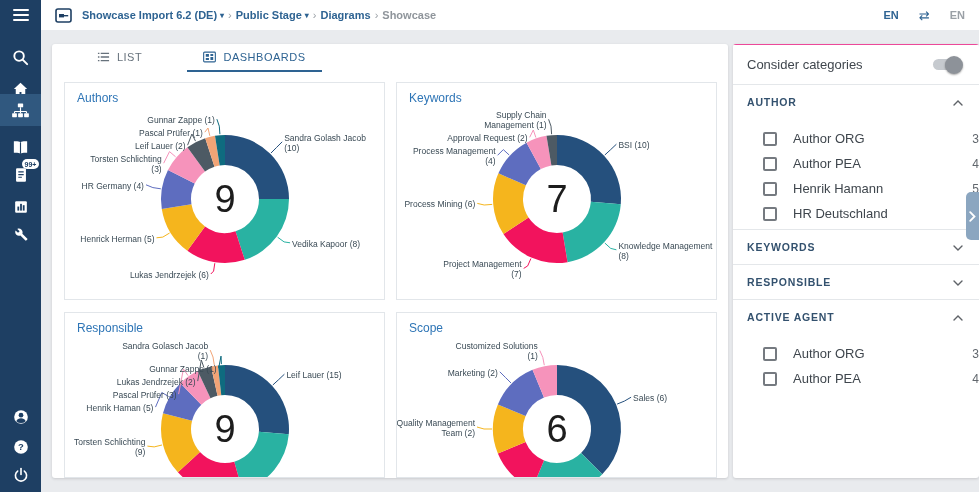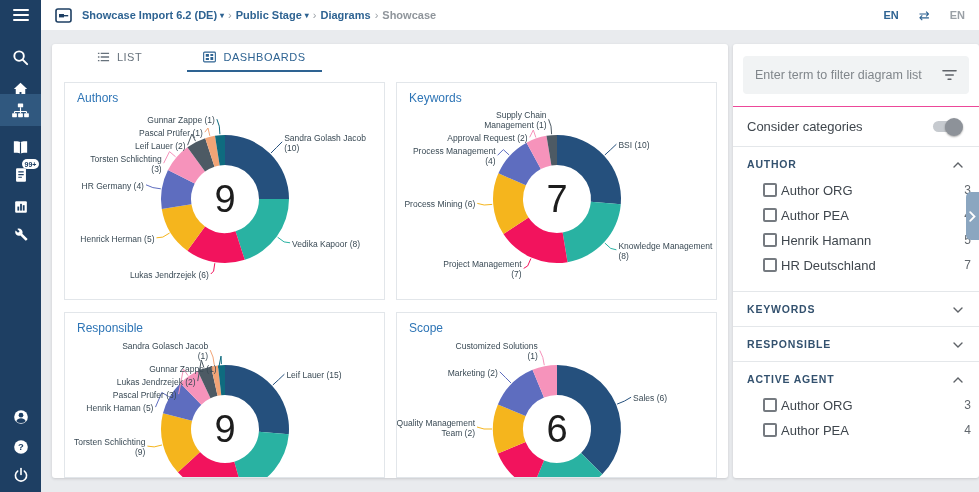--- a/index.html
+++ b/index.html
@@ -50,21 +50,21 @@
   .searchbox{margin:12px 10px;background:#f1f3f4;border-radius:4px;height:38px;display:flex;align-items:center;padding:0 12px;gap:8px}
   .searchbox input{flex:1;border:none;background:transparent;outline:none;font-size:12.5px;color:#3c4043;font-family:inherit;min-width:0}
   .searchbox input::placeholder{color:#80868b}
   .funnel{display:flex;align-items:center;cursor:pointer}
   .toggle-row{display:flex;align-items:center;justify-content:space-between;padding:12px 16px 12px 14px;border-top:1px solid #ec4899;font-size:13px;color:#3f464d}
   .toggle{width:28px;height:11px;background:#c6cacf;border-radius:6px;position:relative;cursor:pointer;margin-right:2px}
   .toggle .knob{position:absolute;right:-2px;top:-3.5px;width:18px;height:18px;border-radius:50%;background:#8d9299;box-shadow:0 1px 2px rgba(0,0,0,.35)}
   .section{border-top:1px solid #e4e7ea}
   .section-header{display:flex;justify-content:space-between;align-items:center;padding:11px 16px 11px 14px;font-size:10.5px;font-weight:700;letter-spacing:.8px;color:#33516e;cursor:pointer}
   .section-items{padding:2px 0 8px}
-  .filter-item{display:flex;align-items:flex-start;height:25px;padding:0 8px 0 30px;gap:4px}
+  .filter-item{display:flex;align-items:flex-end;height:25px;padding:0 0 0 30px;gap:16px}
   .checkbox{width:14px;height:14px;border:2px solid #757a80;border-radius:2px;flex:none;cursor:pointer;background:#fff}
   .filter-label{flex:1;font-size:13px;color:#3f464d}
   .filter-count{font-size:12px;color:#61676d}
 
   
   .expand-handle{position:absolute;right:0;top:192px;width:13px;height:48px;background:#8ba6c0;border-radius:5px 0 0 5px;display:flex;align-items:center;justify-content:center;cursor:pointer;z-index:6}
 </style>
 </head>
 <body>
 
@@ -315,28 +315,20 @@
           <text x="100.84567106744927" y="38.84567106744931" text-anchor="end" class="slice-label"><tspan x="100.84567106744927" dy="0">Marketing (2)</tspan></text>
           <polyline points="147.3,28.2 145.8,20.4 142.8,13.5" fill="none" stroke="#f693bb" stroke-width="1"></polyline>
           <text x="140.78295488274196" y="12.49874812854803" text-anchor="end" class="slice-label"><tspan x="140.78295488274196" dy="0">Customized Solutions</tspan><tspan x="140.78295488274196" dy="10">(1)</tspan></text>
           <text x="160" y="105" text-anchor="middle" class="donut-center">6</text>
         </svg>
       </div>
     </div>
 </div>
 
 <div class="right-panel">
-  <div class="searchbox">
-    <input type="text" placeholder="Enter term to filter diagram list" style="">
-    <span class="funnel">
-      <svg width="15" height="12" viewBox="0 0 16 12">
-          <path d="M1 1.5h14M4 6h8M6.5 10.5h3" stroke="#5f6368" stroke-width="1.6" stroke-linecap="round"></path>
-        </svg>
-    </span>
-  </div>
   <div class="toggle-row">
     <span>Consider categories</span>
     <span class="toggle">
         <span class="knob"></span>
       </span>
   </div>
   <div id="sections">
       <div class="section">
         <div class="section-header">
           <span>AUTHOR</span>

